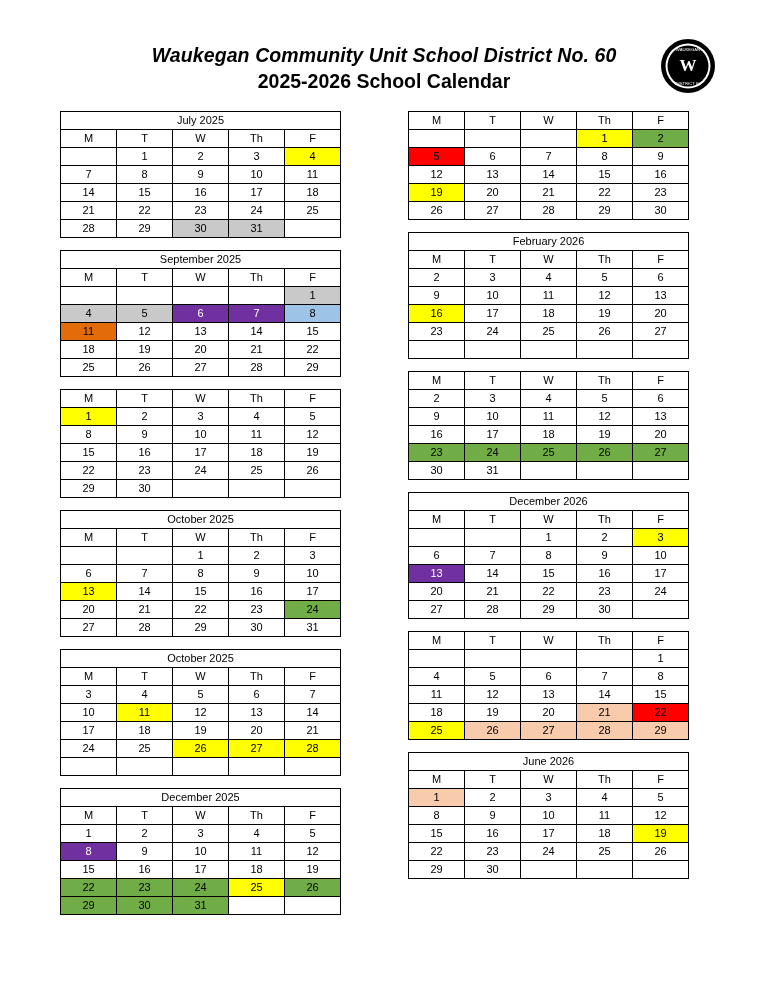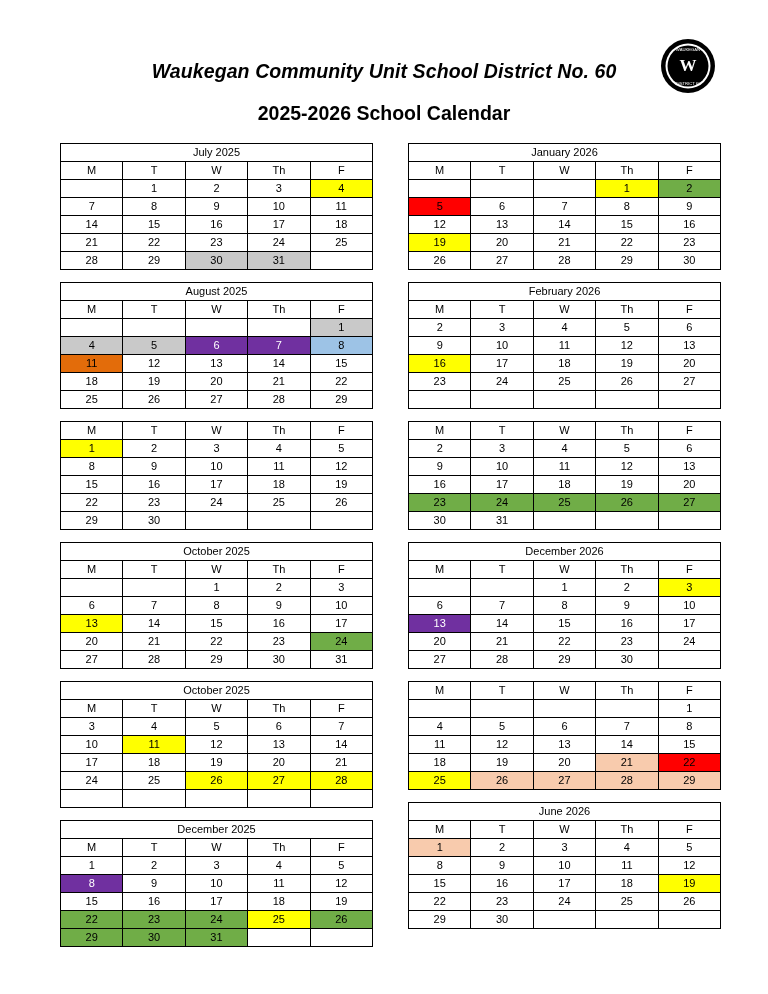--- a/index.html
+++ b/index.html
@@ -21,21 +21,21 @@
     position: relative;
     box-sizing: border-box;
     padding: 0;
   }
   .header {
     position: relative;
     padding-top: 42px;
     text-align: center;
   }
   .header h1 {
-    margin: 16px;
+    margin: 0;
     font-size: 19.5px;
     font-style: italic;
     font-weight: bold;
     letter-spacing: 0.1px;
     line-height: 1.35;
   }
   .header h2 {
     margin: 0;
     font-size: 19.5px;
     font-weight: bold;
@@ -52,21 +52,21 @@
     display: flex;
     justify-content: space-between;
     padding: 16px 60px 0 60px;
     box-sizing: border-box;
   }
   .col {
     width: 300px;
   }
   table.month {
     border-collapse: collapse;
-    width: 313px;
+    width: 281px;
     margin-bottom: 12px;
     table-layout: fixed;
   }
   table.month td, table.month th {
     border: 1px solid #000000;
     height: 18px;
     text-align: center;
     vertical-align: middle;
     font-size: 11px;
     font-weight: normal;
@@ -162,21 +162,21 @@
               <td class="c-none">29</td>
               <td class="c-gray">30</td>
               <td class="c-gray">31</td>
               <td class="c-none"></td>
             </tr>
           </tbody>
         </table>
         <table class="month">
           <tbody>
             <tr class="month-title">
-              <td colspan="5">August 2025</td>
+              <td colspan="5">September 2025</td>
             </tr>
             <tr class="dow">
               <td>M</td>
               <td>T</td>
               <td>W</td>
               <td>Th</td>
               <td>F</td>
             </tr>
             <tr>
               <td class="c-none"></td>
@@ -405,23 +405,20 @@
               <td class="c-green">31</td>
               <td class="c-none"></td>
               <td class="c-none"></td>
             </tr>
           </tbody>
         </table>
       </div>
     <div class="col" id="right-col">
         <table class="month">
           <tbody>
-            <tr class="month-title">
-              <td colspan="5">January 2026</td>
-            </tr>
             <tr class="dow">
               <td>M</td>
               <td>T</td>
               <td>W</td>
               <td>Th</td>
               <td>F</td>
             </tr>
             <tr>
               <td class="c-none"></td>
               <td class="c-none"></td>

